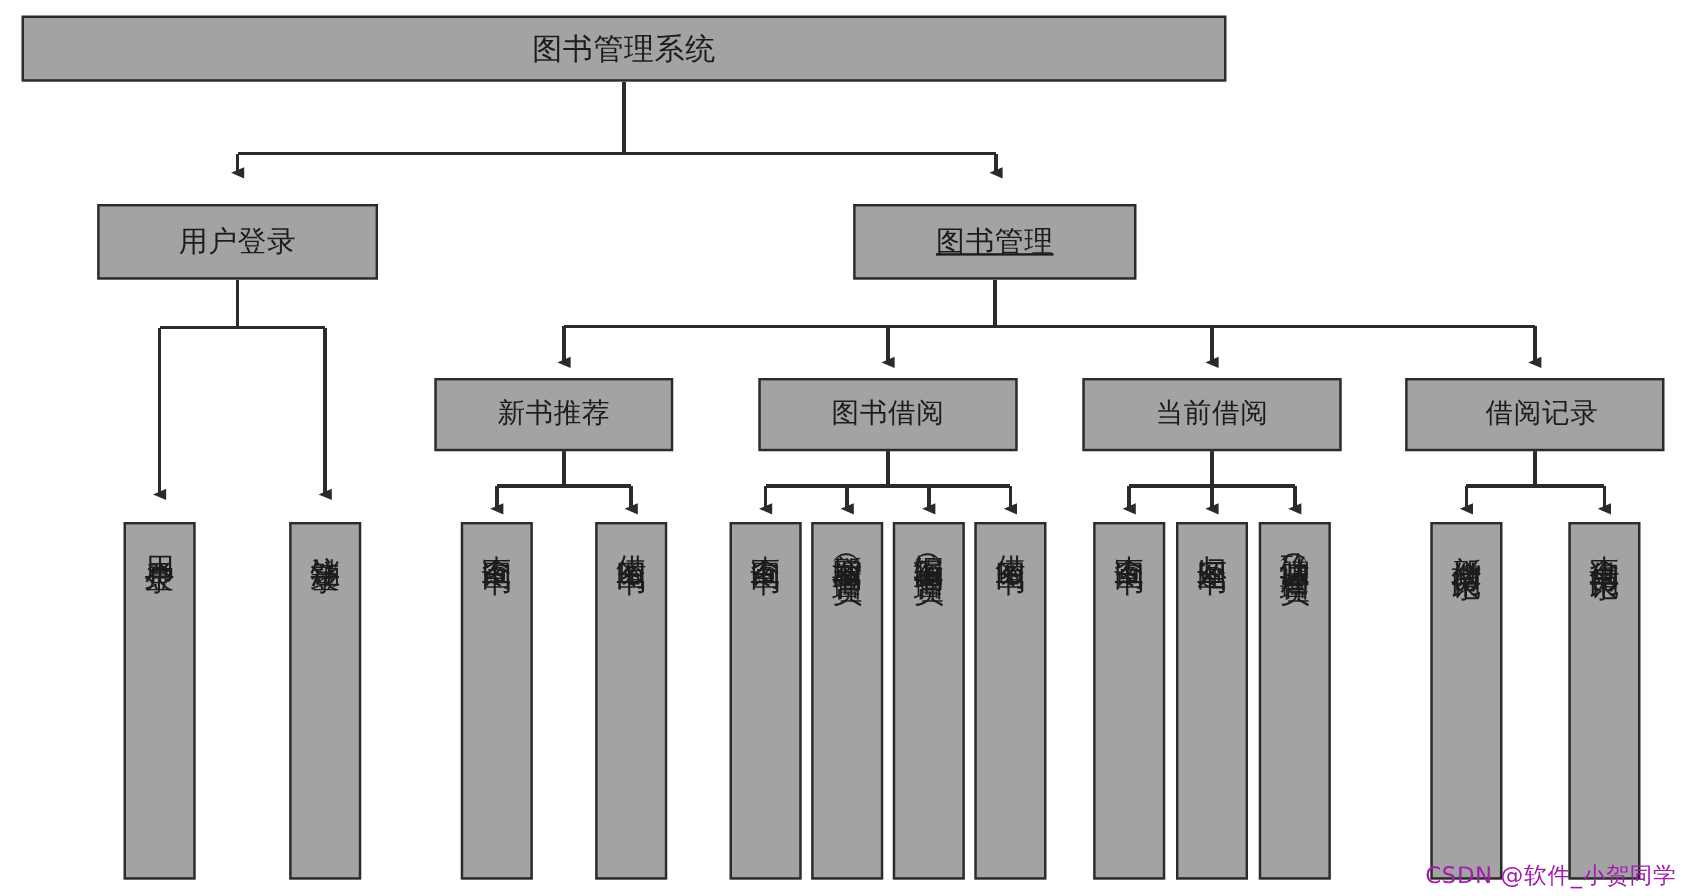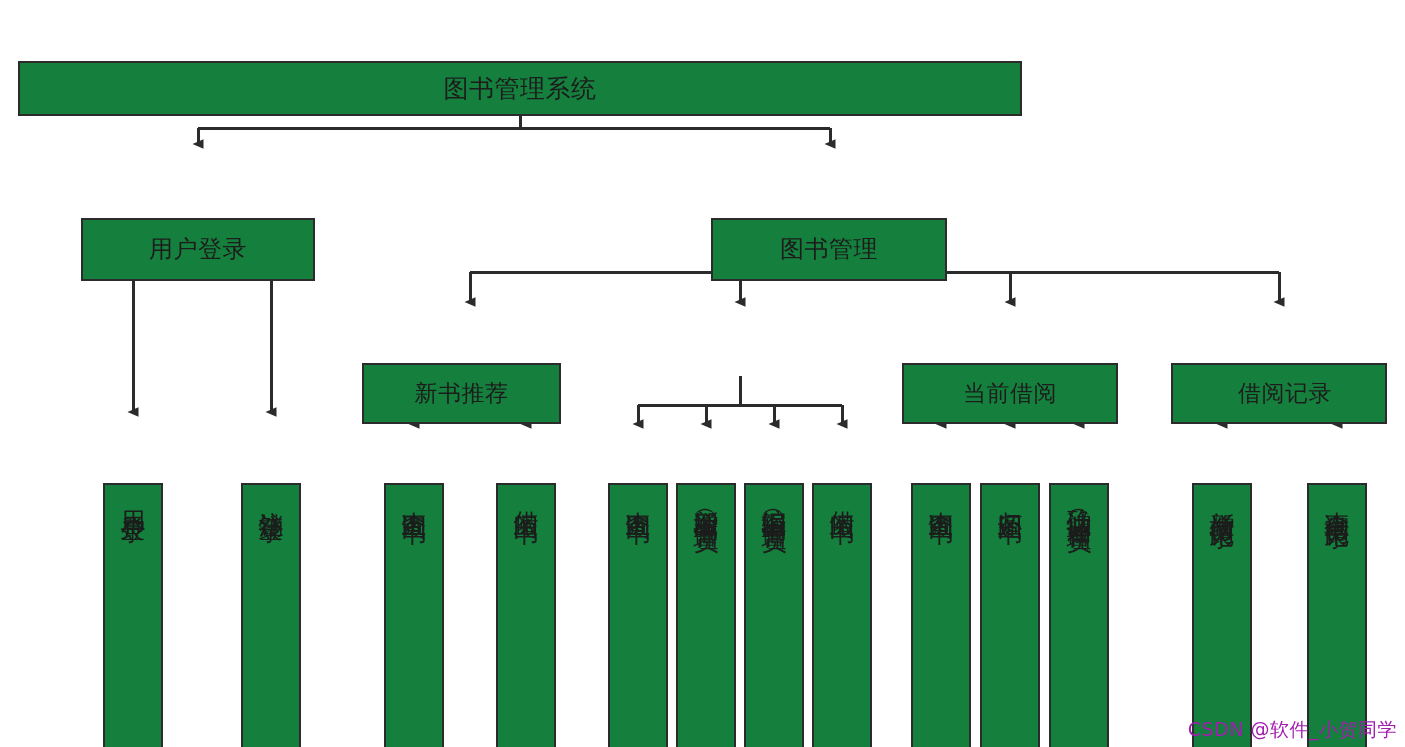--- a/index.html
+++ b/index.html
@@ -22,27 +22,26 @@
   svg.flow {
     position: absolute;
     left: 0;
     top: 0;
     width: 1405px;
     height: 747px;
   }
   .node-box {
     position: absolute;
     box-sizing: border-box;
-    background: #15803d;
+    background: #a3a3a3;
     border: 2.5px solid #2b2b2b;
     display: flex;
     align-items: center;
     justify-content: center;
     color: #1c1c1c;
-    margin-top: 48px;
   }
   .node-label {
     text-align: center;
     line-height: 1.12;
     letter-spacing: 0.5px;
     white-space: nowrap;
   }
   .lvl-root .node-label { font-size: 25px; }
   .lvl-2 .node-label   { font-size: 24px; }
   .lvl-3 .node-label   { font-size: 23px; }
@@ -125,26 +124,29 @@
     </g>
   </svg>
 
   <div class="node-box lvl-root" style="left:18px; top:13px; width:1004px; height:55px;">
     <span class="node-label">图书管理系统</span>
   </div>
 
   <div class="node-box lvl-2" style="left:81px; top:170px; width:234px; height:63px;">
     <span class="node-label">用户登录</span>
   </div>
-  <div class="node-box lvl-2" style="left:711px; top:170px; width:236px; height:63px;">
+  <div class="node-box lvl-2" style="left:711px; top:170px; width:236px; height:63px;text-decoration:underline;">
     <span class="node-label">图书管理</span>
   </div>
 
   <div class="node-box lvl-3" style="left:362px; top:315px; width:199px; height:61px;">
     <span class="node-label">新书推荐</span>
+  </div>
+  <div class="node-box lvl-3" style="left:632px; top:315px; width:216px; height:61px;">
+    <span class="node-label">图书借阅</span>
   </div>
   <div class="node-box lvl-3" style="left:902px; top:315px; width:216px; height:61px;">
     <span class="node-label">当前借阅</span>
   </div>
   <div class="node-box lvl-3" style="left:1171px; top:315px; width:216px; height:61px;padding-left:12px;">
     <span class="node-label">借阅记录</span>
   </div>
 
   <div class="node-box leaf" style="left:103px; top:435px; width:60px; height:298px;">
     <span class="node-label">用户登录</span>

